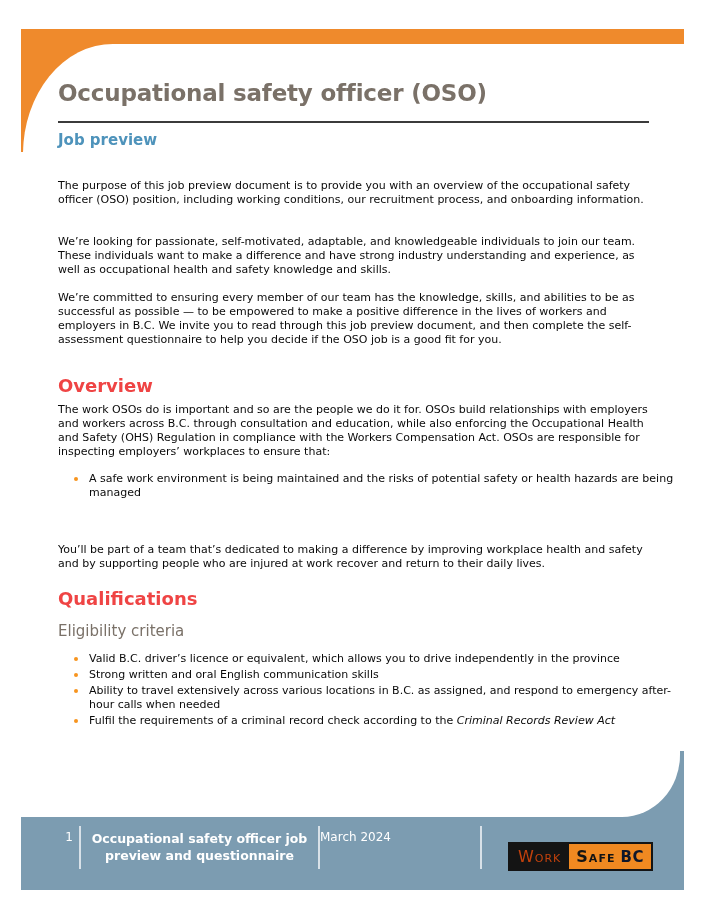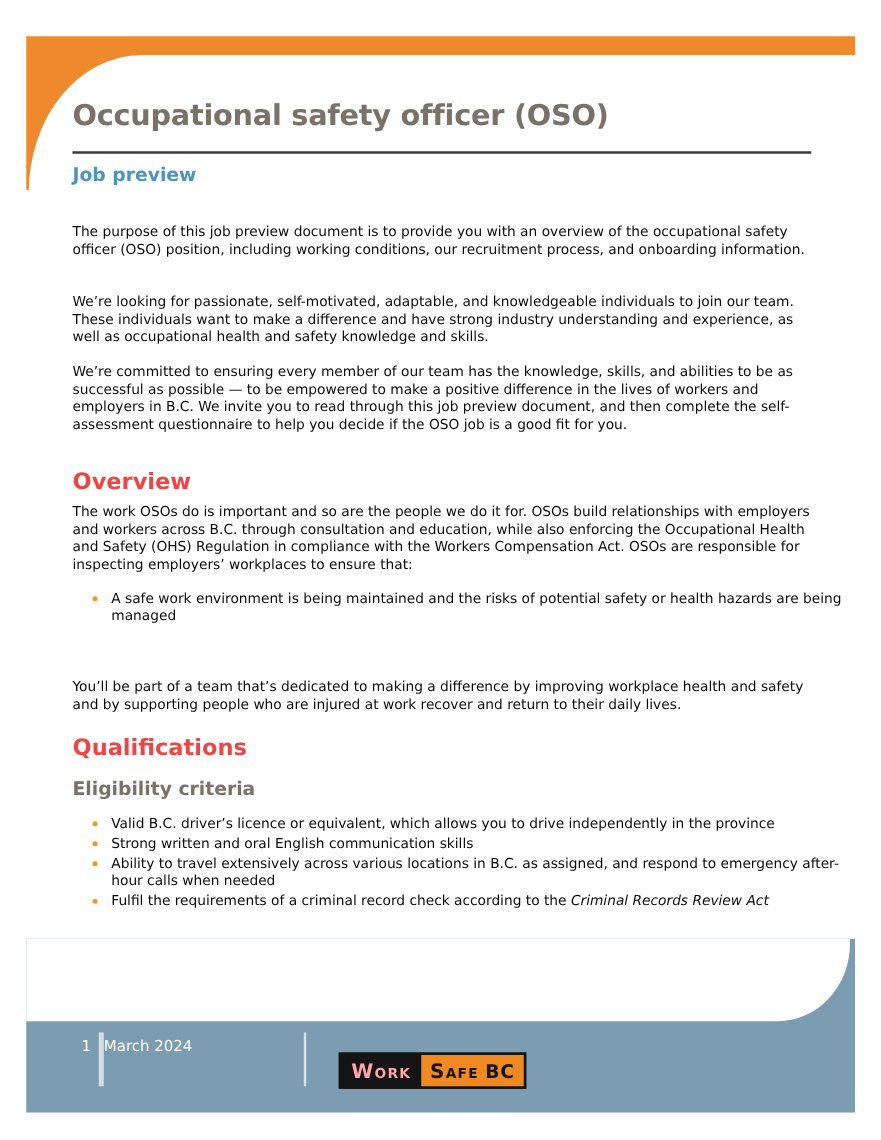--- a/index.html
+++ b/index.html
@@ -32,21 +32,21 @@
   .h-blue{
     position:absolute;left:58px;top:131px;margin:0;
     font-size:15px;font-weight:bold;color:#4E93BB;
   }
   .h-orange{
     position:absolute;left:58px;margin:0;
     font-size:18px;font-weight:bold;color:#ef4444;
   }
   .h-sub{
     position:absolute;left:58px;margin:0;
-    font-size:15px;font-weight:bold;color:#7A7168;
+    font-size:15px;font-weight:normal;color:#7A7168;
   }
   .body-block{
     position:absolute;left:58px;width:592px;margin:0;
     font-size:11px;line-height:14px;color:#0a0a0a;
   }
   
   ul.bullets{list-style:none;padding:0 0 0 31px;margin:0;}
   ul.bullets li{position:relative;margin:0 0 2px 0;}
   ul.bullets .dot{
     position:absolute;left:-15px;top:5px;width:4px;height:4px;
@@ -69,22 +69,22 @@
   .f-num{margin-left:38px;width:20px;text-align:center;margin-top:13px;font-size:12px;}
   .f-div{width:2px;height:43px;margin-top:9px;background:rgba(255,255,255,0.7);}
   .f-title{width:237px;text-align:center;font-weight:bold;font-size:12.5px;line-height:17px;margin-top:13px;}
   .f-date{width:160px;text-align:left;margin-top:13px;font-size:12px;}
   
   .logo{
     margin-left:26px;margin-top:25px;height:25px;display:flex;
     border:2px solid #141414;background:#141414;
   }
   .logo-work{
-    background:#141414;color:#fca5a5;padding:0 8px;line-height:25px;
-    font-size:16px;font-weight:bold;font-variant:small-caps;letter-spacing:1px;
+    background:#141414;color:#c2410c;padding:0 8px;line-height:25px;
+    font-size:16px;font-weight:normal;font-variant:small-caps;letter-spacing:1px;
   }
   .logo-safe{
     background:#F08921;padding:0 7px;line-height:25px;white-space:nowrap;
   }
   .logo-safe .safe{
     color:#141414;font-size:16px;font-weight:bold;font-variant:small-caps;letter-spacing:1px;
   }
   .logo-safe .bc{
     color:#0f172a;font-size:15px;font-weight:bold;letter-spacing:0.5px;
   }
@@ -139,20 +139,21 @@
       <span class="dot"></span>
       <span>Fulfil the requirements of a criminal record check according to the </span><span class="it">Criminal Records Review Act</span>
     </li>
   </ul>
 
   <div class="footer">
     <div class="footer-curve"></div>
     <div class="footer-row">
       <span class="f-num">1</span>
       <span class="f-div"></span>
+      <span class="f-title">Occupational safety officer job preview and questionnaire</span>
       <span class="f-div"></span>
       <span class="f-date">March 2024</span>
       <span class="f-div"></span>
       <span class="logo">
         <span class="logo-work">Work</span>
         <span class="logo-safe"><span class="safe">Safe</span> <span class="bc">BC</span></span>
       </span>
     </div>
   </div>
 

